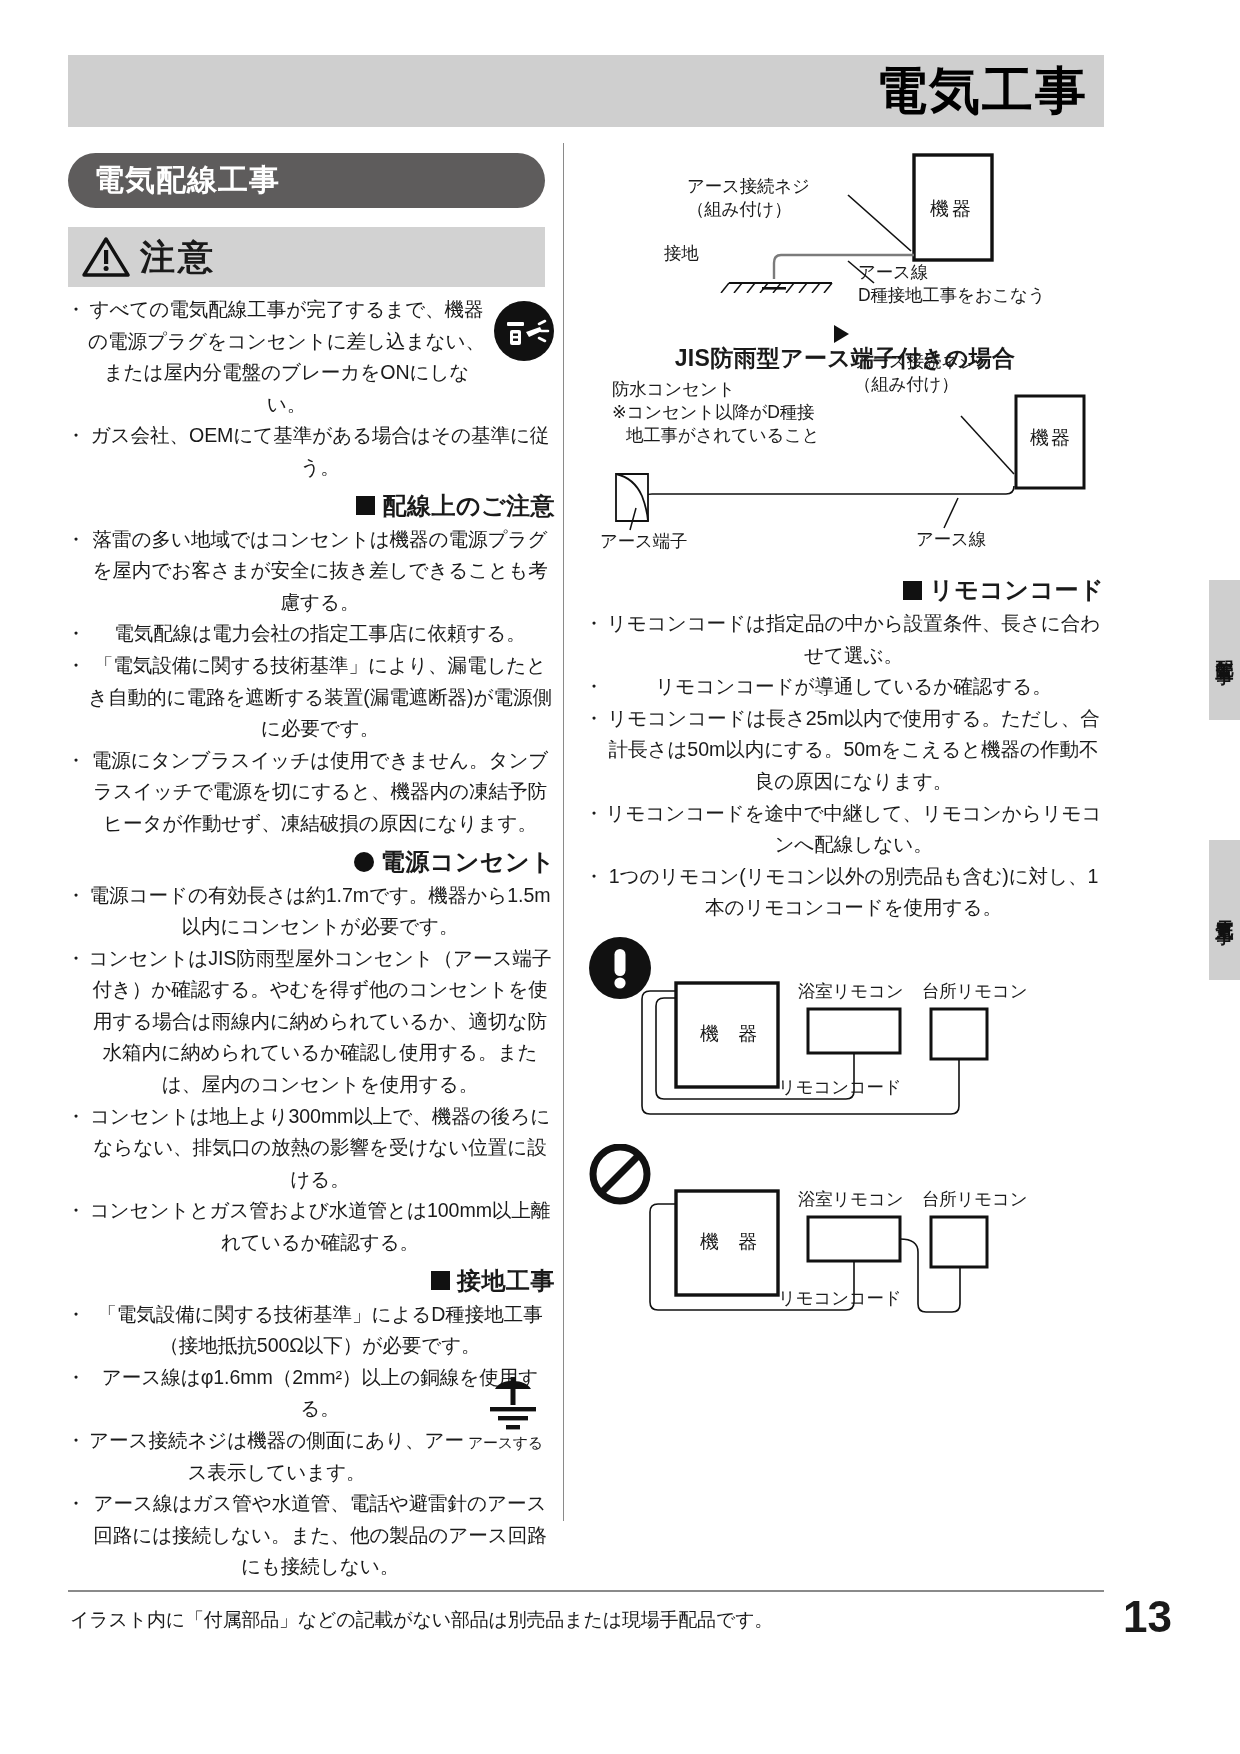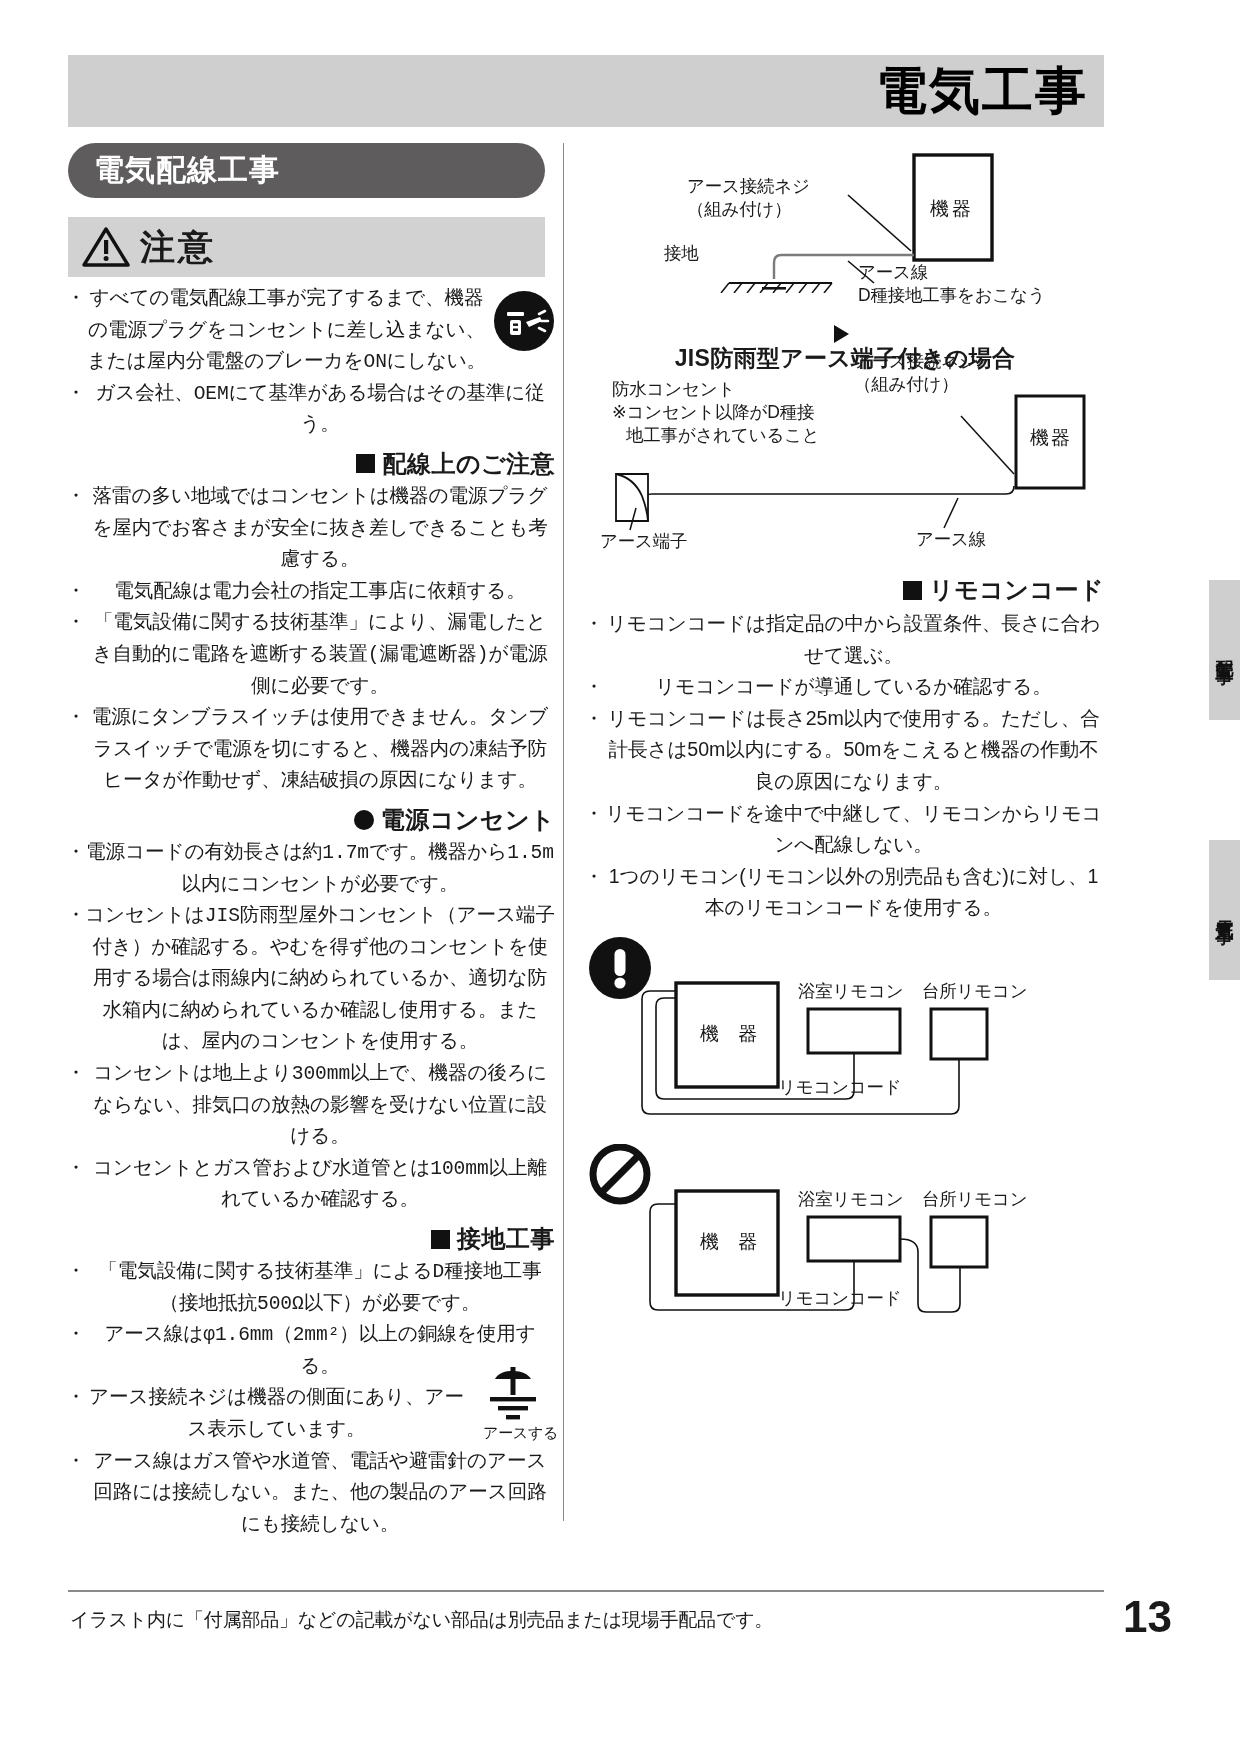--- a/index.html
+++ b/index.html
@@ -34,22 +34,22 @@
   }
 
   
   .page {
     position: absolute;
     left: 68px; top: 143px;
     width: 1036px; height: 1390px;
   }
   .col-left {
     position: absolute;
-    left: 0; top: 0;
-    width: 487px; height: 100%; font-family: Liberation Mono, monospace;
+    left: 0; top: 10px;
+    width: 487px; height: 100%;
   }
   .col-divider {
     position: absolute;
     left: 495px; top: 0;
     width: 1px; height: 1378px;
     background: #8a8a8a;
   }
   .col-right {
     position: absolute;
     left: 518px; top: 0;
@@ -147,21 +147,21 @@
   .h-tri .mk {
     width: 0; height: 0;
     border-left: 15px solid #111;
     border-top: 9px solid transparent;
     border-bottom: 9px solid transparent;
     margin-right: 8px;
     flex: 0 0 auto;
   }
   .earth-cap {
     font-size: 15px;
-    text-align: right;
+    text-align: left;
     margin-top: 1px;
     letter-spacing: -0.3px;
   }
 
   
   .tab {
     position: absolute;
     right: 0;
     width: 31px;
     background: #cfcfcf;

